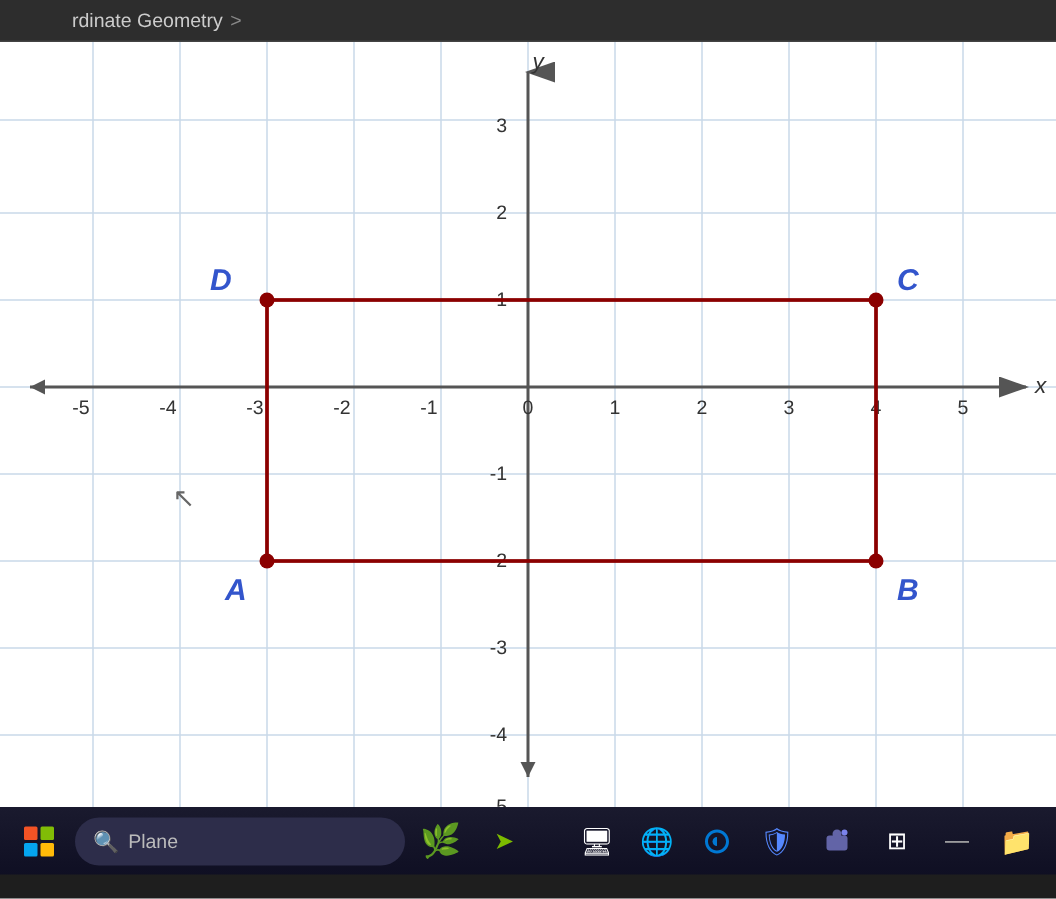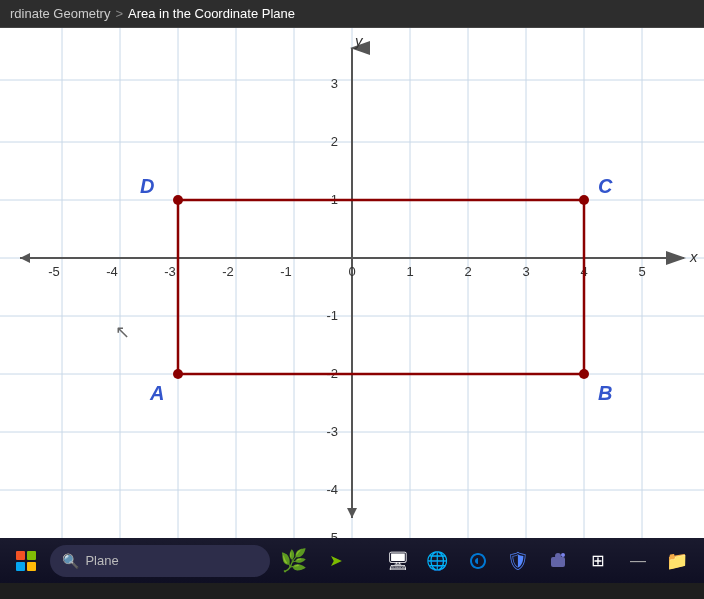--- a/index.html
+++ b/index.html
@@ -17,20 +17,21 @@
       height: 28px;
       background: #2d2d2d;
       display: flex;
       align-items: center;
       padding: 0 10px;
       border-bottom: 1px solid #444;
     }
     #breadcrumb-bar span {
       color: #ccc;
       font-size: 13px;
+      margin-left: 38px;
     }
     #breadcrumb-bar .separator {
       margin: 0 5px;
       color: #888;
     }
     #breadcrumb-bar .current {
       color: #fff;
     }
 
     
@@ -125,21 +126,20 @@
       align-items: center;
       gap: 4px;
     }
   </style>
 </head>
 <body>
 
 <div id="breadcrumb-bar">
   <span>rdinate Geometry</span>
   <span class="separator">&gt;</span>
-  <span class="current">Area in the Coordinate Plane</span>
 </div>
 
 <div id="main-content">
   <svg id="coordinate-plane" viewBox="0 0 704 510" xmlns="http://www.w3.org/2000/svg">
 
     <rect width="704" height="510" fill="white"></rect>
 
     <defs>
       <marker id="arrowhead-right" markerWidth="10" markerHeight="7" refX="9" refY="3.5" orient="auto">
         <polygon points="0 0, 10 3.5, 0 7" fill="#555"></polygon>

